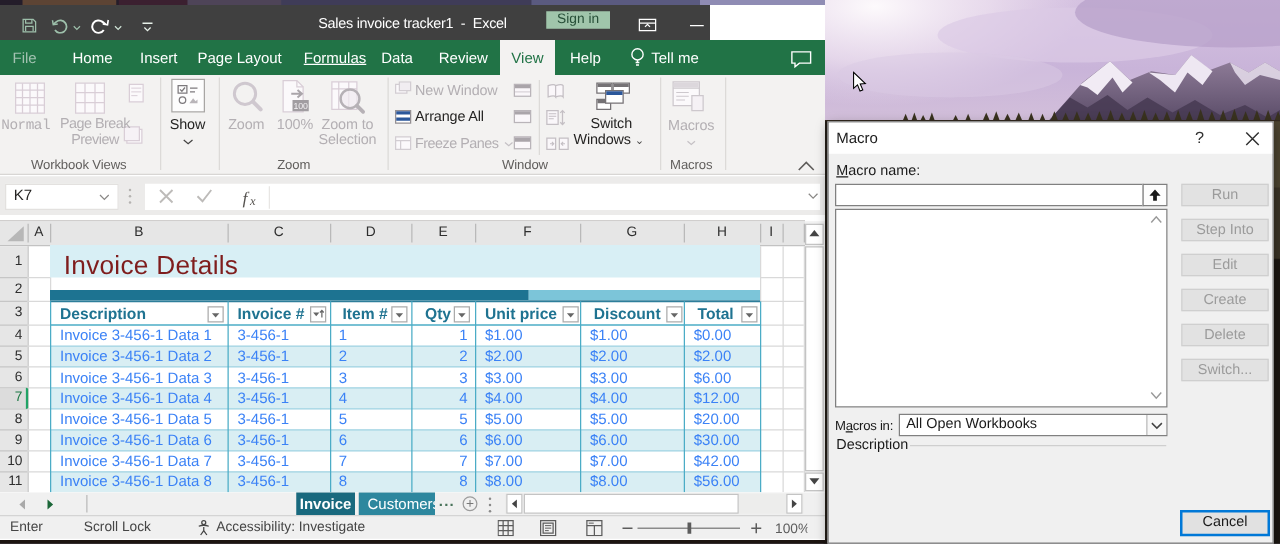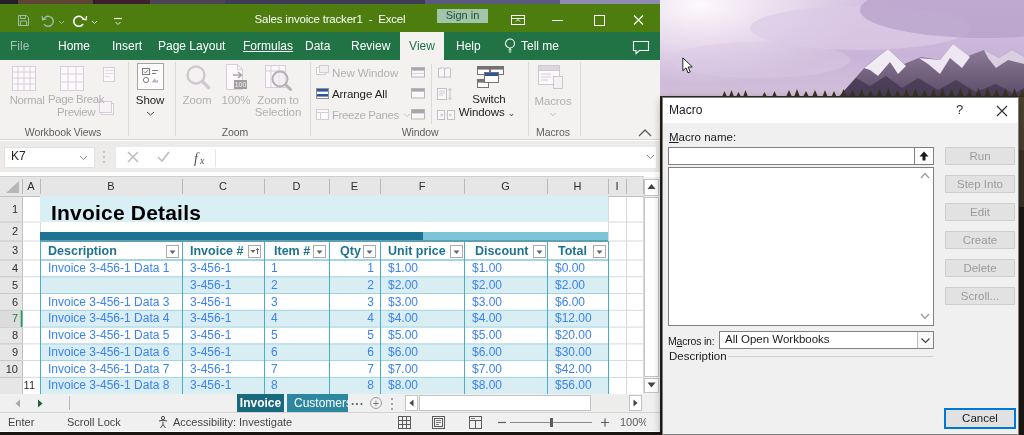--- a/index.html
+++ b/index.html
@@ -93,21 +93,21 @@
     <rect x="1016" y="150" width="8" height="60" fill="#3a3326"></rect>
     <rect x="1016" y="207" width="8" height="228" fill="#1d1813"></rect>
 
     <rect x="659" y="97" width="4" height="338" fill="#241e18"></rect>
 
     <rect x="0" y="431" width="662" height="4" fill="#1c1410"></rect>
   </svg>
 
   <div class="abs" id="xlwin" style="left:0;top:4px;width:660px;height:428px;background:#fff;overflow:hidden;">
 
-    <div class="abs" style="left:0;top:0;width:660px;height:28px;background:#4d7c0f;">
+    <div class="abs" style="left:0;top:0;width:568px;height:28px;background:#404040;">
       <svg class="abs" style="left:17px;top:10px" width="110" height="13" viewBox="0 0 110 13">
 
         <g stroke="#9dbfaa" fill="none" stroke-width="1">
           <path d="M1.5,1.5 h8 l2,2 v8 h-10 Z"></path>
             <path d="M3.5,1.5 v3 h5 v-3"></path>
             <path d="M3.5,11 v-4 h6 v4"></path>
         </g>
 
         <g stroke="#9dbfaa" fill="none" stroke-width="1.4">
           <path d="M27,10 a5,5 0 1 0 1,-6.5 l-2.4,2"></path>
@@ -176,21 +176,21 @@
           <rect x="2.5" y="2.5" width="23" height="24"></rect>
           <path d="M2.5,8 h23 M2.5,14 h23 M2.5,20 h23 M8,2.5 v24 M14,2.5 v24 M20,2.5 v24" fill="none"></path>
           <rect x="50.5" y="2.5" width="23" height="24"></rect>
           <path d="M50.5,10 h23 M50.5,18 h23 M58,2.5 v24 M66,2.5 v24" fill="none"></path>
           <rect x="93.5" y="3.5" width="11" height="14"></rect>
           <path d="M95,6.5 h8 M95,9.5 h8 M95,12.5 h5" fill="none" stroke-width="0.8"></path>
           <rect x="91.5" y="39.5" width="12" height="11"></rect>
           <rect x="89.5" y="37.5" width="12" height="11" fill="#f6f2f6"></rect>
         </g>
       </svg>
-      <div class="abs" style="left:1px;top:34px;width:52px;text-align:center;letter-spacing:-0.4px;">Normal</div>
+      <div class="abs" style="left:1px;top:34px;width:52px;letter-spacing:-0.4px;font-family:Liberation Mono, monospace;">Normal</div>
       <div class="abs" style="left:44px;top:33px;width:64px;text-align:center;line-height:13px;letter-spacing:-0.4px;">Page Break<br>Preview</div>
 
       <div class="abs" style="left:137px;top:3px;width:27px;height:27px;background:#fdfdfd;border:1px solid #a8a6a4;"></div>
       <svg class="abs" style="left:141px;top:7px" width="19" height="19" viewBox="0 0 19 19">
         <g stroke="#7d7a7d" fill="none" stroke-width="1">
           <rect x="1.5" y="1.5" width="7" height="6"></rect>
             <path d="M3,4.5 l1.5,1.5 l2.5,-3"></path>
           <path d="M11,3.5 h6 M11,6.5 h4"></path>
           <path d="M10.5,15.5 l3,-4 l2,2.5 l1.5,-1.5 v3 Z" fill="#b9b5b9" stroke="none"></path>
           <circle cx="5" cy="13" r="2.6"></circle>
@@ -434,22 +434,22 @@
       <div class="abs" style="left:0;top:24px;width:18px;height:26px;line-height:26px;text-align:right;font-size:11px;color:#2e2e2e;">1</div>
       <div class="abs" style="left:0;top:50px;width:18px;height:19px;line-height:19px;text-align:right;font-size:11px;color:#2e2e2e;">2</div>
       <div class="abs" style="left:0;top:69px;width:18px;height:19px;line-height:19px;text-align:right;font-size:11px;color:#2e2e2e;">3</div>
       <div class="abs" style="left:0;top:88.0px;width:18px;height:17px;line-height:17px;text-align:right;font-size:11px;color:#2e2e2e;">4</div>
       <div class="abs" style="left:0;top:104.8px;width:18px;height:17px;line-height:17px;text-align:right;font-size:11px;color:#2e2e2e;">5</div>
       <div class="abs" style="left:0;top:121.5px;width:18px;height:17px;line-height:17px;text-align:right;font-size:11px;color:#2e2e2e;">6</div>
       <div class="abs" style="left:0;top:138.3px;width:18px;height:17px;line-height:17px;text-align:right;font-size:11px;color:#1e7a46;">7</div>
       <div class="abs" style="left:0;top:155.1px;width:18px;height:17px;line-height:17px;text-align:right;font-size:11px;color:#2e2e2e;">8</div>
       <div class="abs" style="left:0;top:171.9px;width:18px;height:17px;line-height:17px;text-align:right;font-size:11px;color:#2e2e2e;">9</div>
       <div class="abs" style="left:0;top:188.6px;width:18px;height:17px;line-height:17px;text-align:right;font-size:11px;color:#2e2e2e;">10</div>
-      <div class="abs" style="left:0;top:205.4px;width:18px;height:17px;line-height:17px;text-align:right;font-size:11px;color:#2e2e2e;margin-left:17px;">11</div>
-      <div class="abs" style="left:51px;top:29px;font-size:21px;font-weight:bold;color:#000000;letter-spacing:0.2px;">Invoice Details</div>
+      <div class="abs" style="left:0;top:205.4px;width:18px;height:17px;line-height:17px;text-align:right;font-size:11px;color:#2e2e2e;">11</div>
+      <div class="abs" style="left:51px;top:29px;font-size:21px;font-weight:normal;color:#7f1d1d;letter-spacing:0.2px;">Invoice Details</div>
       <div class="abs" style="left:48px;top:70px;height:18px;line-height:18px;font-size:12.5px;font-weight:bold;color:#1f7391;">Description</div>
       <div class="abs" style="left:190px;top:70px;height:18px;line-height:18px;font-size:12.5px;font-weight:bold;color:#1f7391;">Invoice #</div>
       <div class="abs" style="left:274px;top:70px;height:18px;line-height:18px;font-size:12.5px;font-weight:bold;color:#1f7391;">Item #</div>
       <div class="abs" style="left:340px;top:70px;height:18px;line-height:18px;font-size:12.5px;font-weight:bold;color:#1f7391;">Qty</div>
       <div class="abs" style="left:388px;top:70px;height:18px;line-height:18px;font-size:12.5px;font-weight:bold;color:#1f7391;">Unit price</div>
       <div class="abs" style="left:475px;top:70px;height:18px;line-height:18px;font-size:12.5px;font-weight:bold;color:#1f7391;">Discount</div>
       <div class="abs" style="left:558px;top:70px;height:18px;line-height:18px;font-size:12.5px;font-weight:bold;color:#1f7391;">Total</div>
       <div class="abs" style="left:166px;top:72.5px;width:13px;height:13px;background:#fff;border:1px solid #ababab;"></div>
       <svg class="abs" style="left:166px;top:72.5px" width="13" height="13" viewBox="0 0 13 13">
           <path d="M3.5,5.5 l3,3.4 l3,-3.4 Z" fill="#666"></path>
@@ -473,20 +473,21 @@
         </svg>
       <div class="abs" style="left:533px;top:72.5px;width:13px;height:13px;background:#fff;border:1px solid #ababab;"></div>
       <svg class="abs" style="left:533px;top:72.5px" width="13" height="13" viewBox="0 0 13 13">
           <path d="M3.5,5.5 l3,3.4 l3,-3.4 Z" fill="#666"></path>
         </svg>
       <div class="abs" style="left:593px;top:72.5px;width:13px;height:13px;background:#fff;border:1px solid #ababab;"></div>
       <svg class="abs" style="left:593px;top:72.5px" width="13" height="13" viewBox="0 0 13 13">
           <path d="M3.5,5.5 l3,3.4 l3,-3.4 Z" fill="#666"></path>
         </svg>
       <div class="abs cell" style="left:48px;top:88.0px;">Invoice 3-456-1 Data 1</div>
+      <div class="abs cell" style="left:48px;top:104.8px;">Invoice 3-456-1 Data 2</div>
       <div class="abs cell" style="left:48px;top:121.5px;">Invoice 3-456-1 Data 3</div>
       <div class="abs cell" style="left:48px;top:138.3px;">Invoice 3-456-1 Data 4</div>
       <div class="abs cell" style="left:48px;top:155.1px;">Invoice 3-456-1 Data 5</div>
       <div class="abs cell" style="left:48px;top:171.9px;">Invoice 3-456-1 Data 6</div>
       <div class="abs cell" style="left:48px;top:188.6px;">Invoice 3-456-1 Data 7</div>
       <div class="abs cell" style="left:48px;top:205.4px;">Invoice 3-456-1 Data 8</div>
       <div class="abs cell" style="left:190px;top:88.0px;">3-456-1</div>
       <div class="abs cell" style="left:271px;top:88.0px;">1</div>
       <div class="abs cell" style="left:388px;top:88.0px;">$1.00</div>
       <div class="abs cell" style="left:472px;top:88.0px;">$1.00</div>
@@ -609,21 +610,21 @@
     <div class="abs" style="left:5px;top:69px;width:266px;height:159px;background:#fff;border:1px solid #808080;"></div>
     <svg class="abs" style="left:256px;top:72px" width="12" height="152" viewBox="0 0 12 152">
       <path d="M2,8 l4,-4.5 l4,4.5" stroke="#9a9a9a" fill="none" stroke-width="1.2"></path>
       <path d="M2,144 l4,4.5 l4,-4.5" stroke="#9a9a9a" fill="none" stroke-width="1.2"></path>
     </svg>
     <div class="abs btn" style="left:282px;top:49px;">Run</div>
     <div class="abs btn" style="left:282px;top:77px;">Step Into</div>
     <div class="abs btn" style="left:282px;top:105px;">Edit</div>
     <div class="abs btn" style="left:282px;top:133px;">Create</div>
     <div class="abs btn" style="left:282px;top:161px;">Delete</div>
-    <div class="abs btn" style="left:282px;top:189px;">Scroll...</div>
+    <div class="abs btn" style="left:282px;top:189px;">Switch...</div>
     <div class="abs" style="left:5px;top:237px;font-size:10.5px;letter-spacing:-0.2px;">M<span style="text-decoration:underline;">a</span>cros in:</div>
     <div class="abs" style="left:56px;top:233px;width:215px;height:18px;background:#fff;border:1px solid #808080;"></div>
     <div class="abs" style="left:62px;top:235px;">All Open Workbooks</div>
     <div class="abs" style="left:254px;top:234px;width:16px;height:16px;background:#f8f8f8;border-left:1px solid #bababa;"></div>
     <svg class="abs" style="left:257px;top:239px" width="11" height="8" viewBox="0 0 11 8">
         <path d="M1.5,1.5 l4,4 l4,-4" stroke="#444" fill="none" stroke-width="1.2"></path>
       </svg>
     <div class="abs" style="left:6px;top:252px;">Description</div>
     <div class="abs" style="left:65px;top:258px;width:205px;height:1px;background:#cfcfcf;"></div>
     <div class="abs" style="left:281px;top:310px;width:72px;height:21px;background:#e1e1e1;border:2px solid #0078d7;text-align:center;line-height:17px;">Cancel</div>

